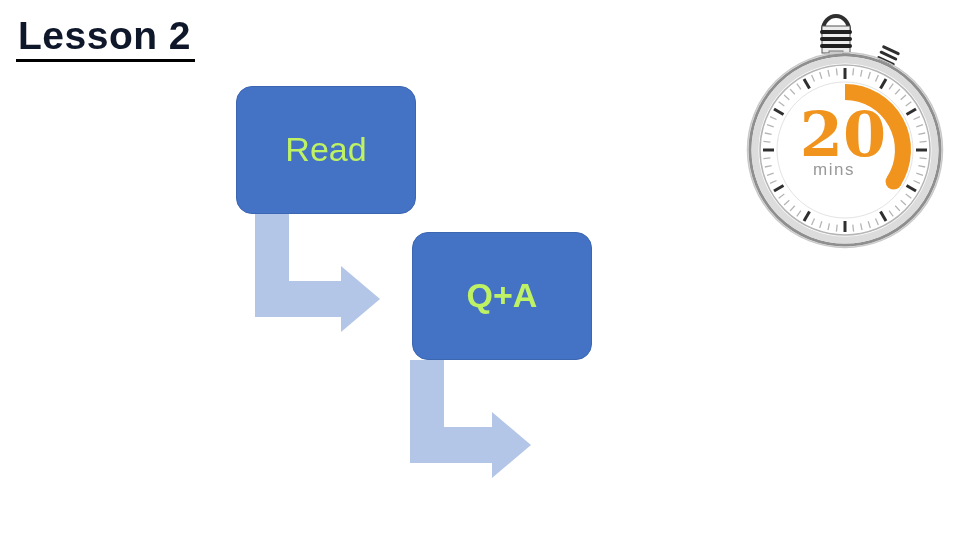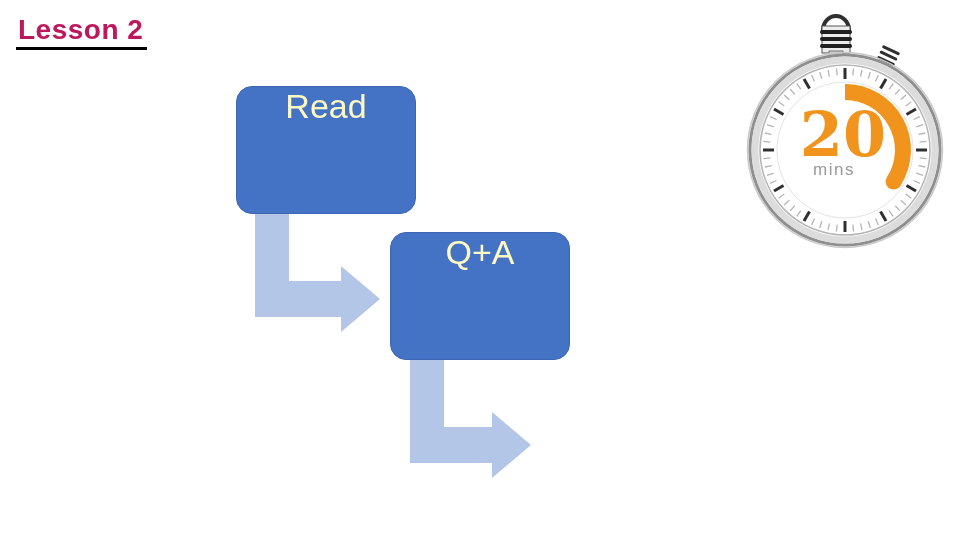--- a/index.html
+++ b/index.html
@@ -2,34 +2,34 @@
 <html><head>
 <meta charset="utf-8">
 <style>
   html,body { margin:0; padding:0; background:#fff; }
   .slide {
     position:relative; width:960px; height:540px; background:#fff;
     overflow:hidden; font-family:"Liberation Sans", sans-serif;
   }
   .title {
     position:absolute; left:16px; top:14px;
-    font-size:28px; font-weight:bold; color:#be185d;
+    font-size:39px; font-weight:bold; color:#0f172a;
     border-bottom:3.5px solid #000; padding:0 4px 1px 2px;
     letter-spacing:0.5px;
   }
   .diagram-arrows { position:absolute; left:0; top:0; width:960px; height:540px; pointer-events:none; }
   .step {
     position:absolute; width:180px; height:128px; border-radius:16px;
-    display:flex; align-items:flex-start; justify-content:center; text-align:center;
-    color:#fef9c3; font-size:34px; line-height:1.15;
+    display:flex; align-items:center; justify-content:center; text-align:center;
+    color:#bef264; font-size:34px; line-height:1.15;
     padding:0 12px; box-sizing:border-box;
     border:1.5px solid #3c66b1;
   }
   .step-0 { left:236px; top:86px; }
-  .step-1 { left:390px; top:232px; }
+  .step-1 { left:412px; top:232px;font-weight:bold; }
   .step-2 { left:543px; top:378px; }
   .stopwatch { position:absolute; left:730px; top:4px; width:222px; height:246px; }
   .timer-value-text { font-family:"DejaVu Serif", serif; font-weight:bold; font-size:62px; }
   .timer-unit-text { font-family:"Liberation Sans", sans-serif; font-size:17px; letter-spacing:1.5px; fill:#999; }
 </style>
 </head>
 <body>
 
 <div class="slide">
 

